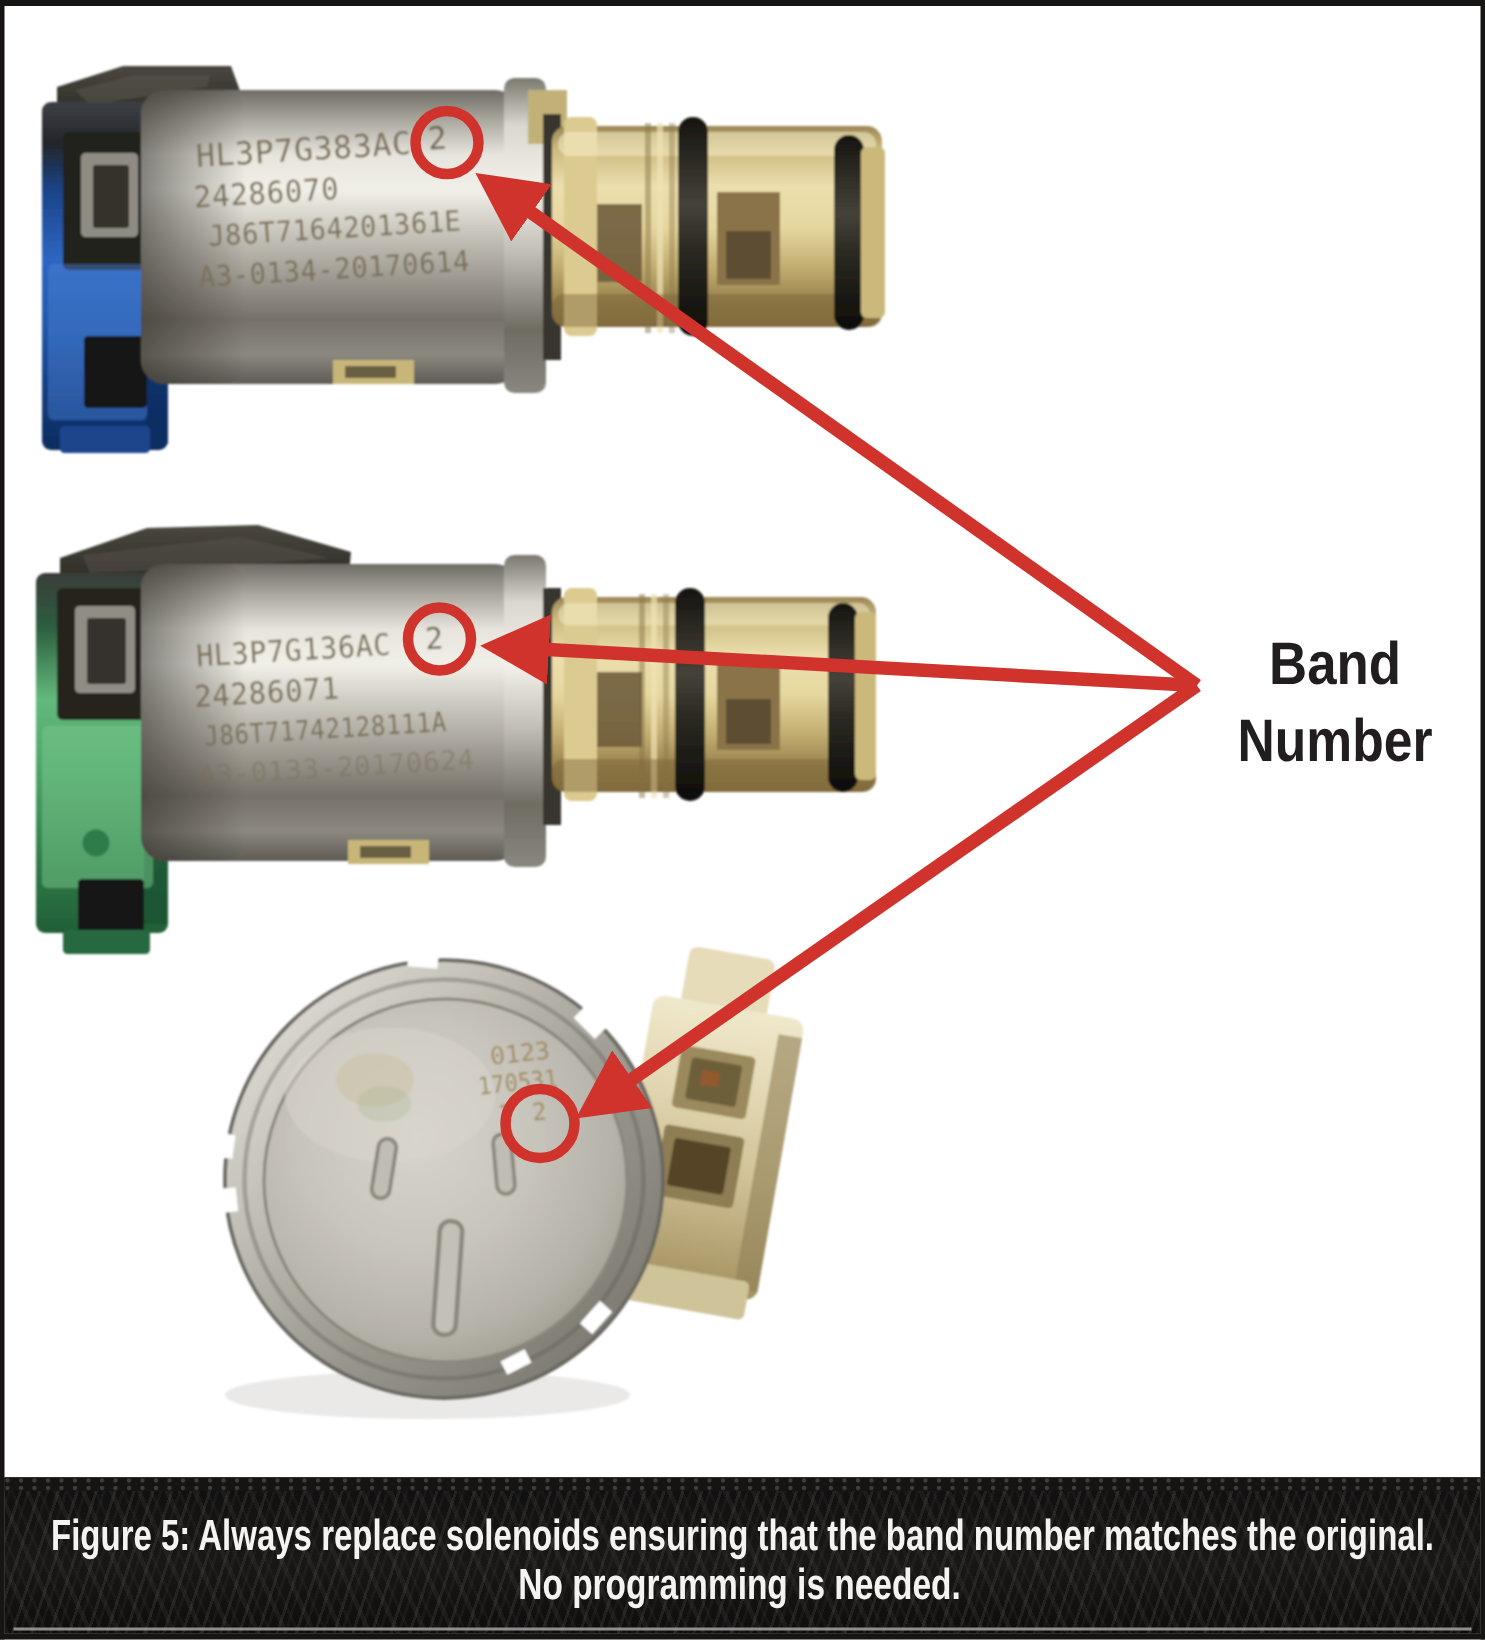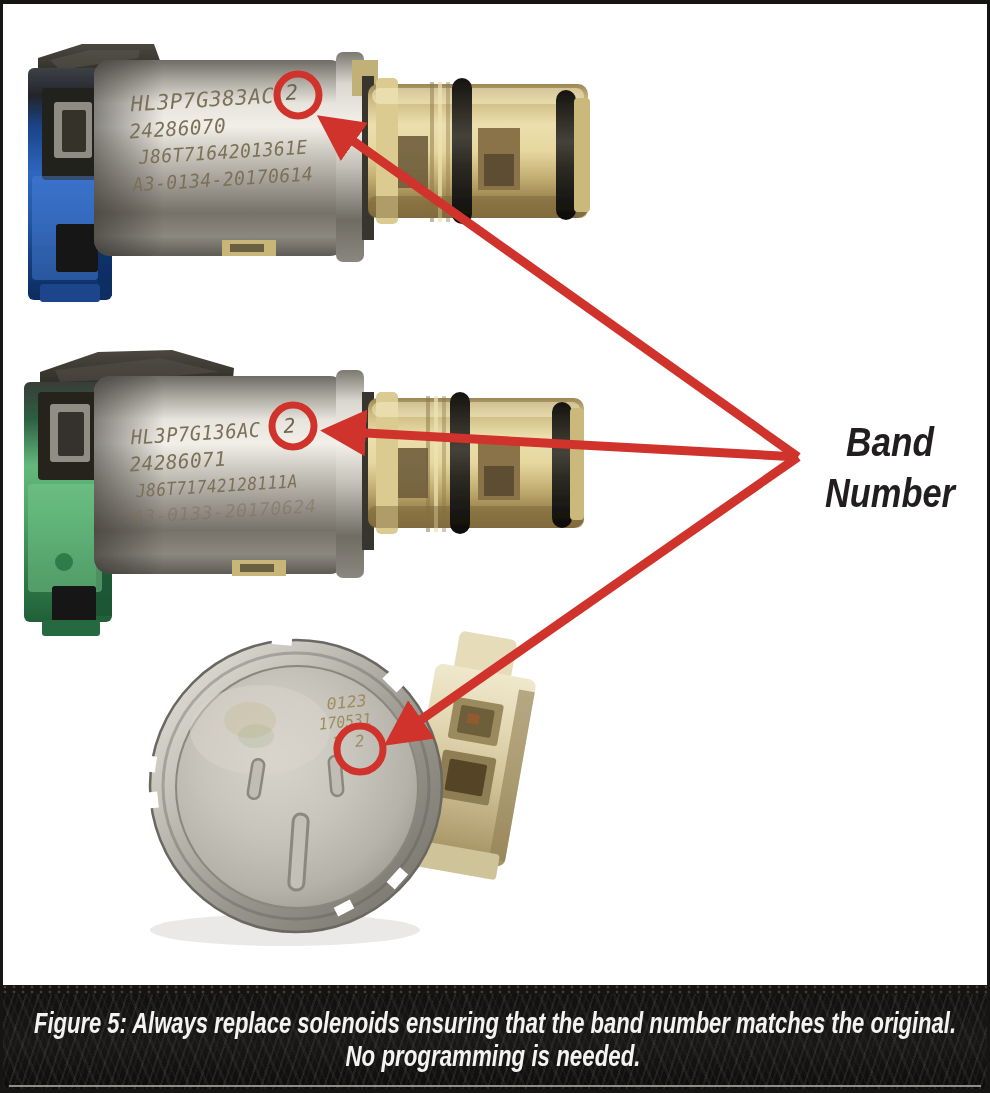--- a/index.html
+++ b/index.html
@@ -1,17 +1,17 @@
 <!DOCTYPE html>
 <html><head>
 <meta charset="utf-8">
 <style>
   html,body{margin:0;padding:0;background:#ffffff;}
   .frame{position:relative;width:990px;height:1093px;background:#ffffff;overflow:hidden;
-         font-family:"Liberation Sans",sans-serif;font-style:italic;}
+         font-family:"Liberation Sans",sans-serif;}
   .caption-band{position:absolute;left:3px;right:3px;top:985px;height:104px;z-index:1;
     background-color:#131211;
     background-image:
       repeating-linear-gradient(108deg, rgba(96,93,90,.22) 0 2px, transparent 2px 5px, rgba(70,68,66,.16) 5px 7px, transparent 7px 12px),
       repeating-linear-gradient(66deg, rgba(82,80,78,.18) 0 3px, transparent 3px 8px, rgba(50,49,48,.22) 8px 10px, transparent 10px 17px),
       linear-gradient(180deg,#100f0f,#181716 55%,#0e0d0d);}
   .caption-band::before{content:"";position:absolute;left:0;right:0;top:0;height:9px;
       background-color:#151413;
       background-image:radial-gradient(circle at 2px 2px,#3f3e3c 1.2px,transparent 1.7px);
       background-size:9px 5px;}

